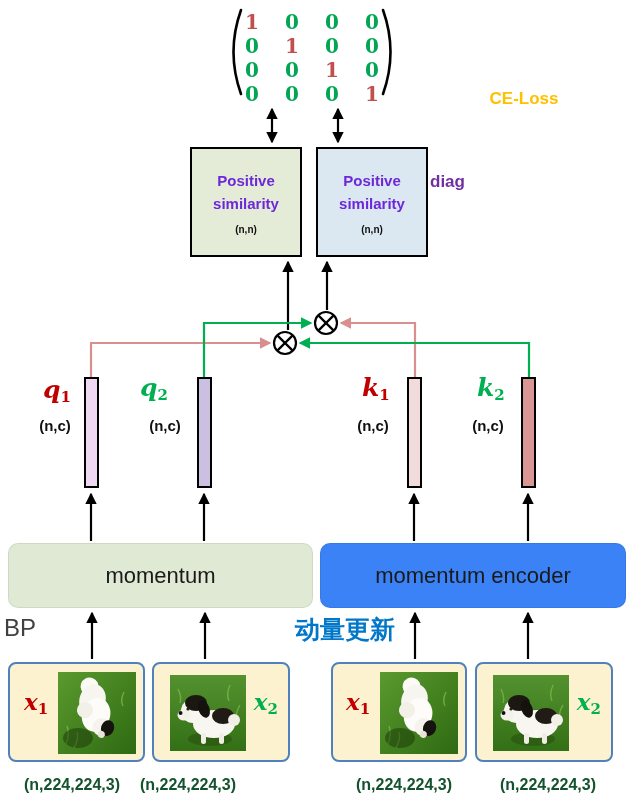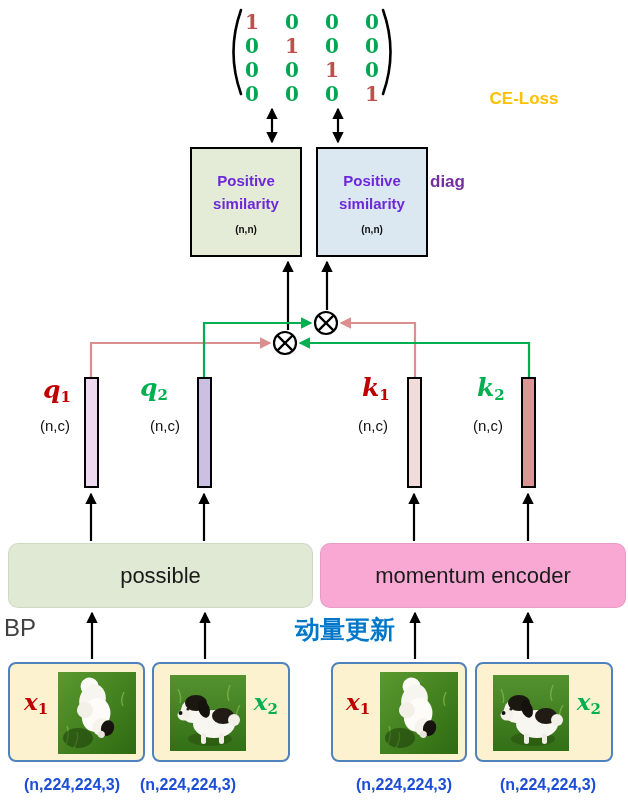--- a/index.html
+++ b/index.html
@@ -34,42 +34,42 @@
   .vbar{width:15px;height:111px;border:2px solid #000;}
   #bar-q1{left:84px;top:377px;background:#EFD9F2;}
   #bar-q2{left:197px;top:377px;background:#CBC0E2;}
   #bar-k1{left:407px;top:377px;background:#F2DCDB;}
   #bar-k2{left:521px;top:377px;background:#D99694;}
 
   .vec-label{font:italic bold 25px "DejaVu Serif",serif;line-height:1;}
   .vec-label sub{font-size:15px;font-style:normal;vertical-align:-4px;}
   .red-lab{color:#C00000;}
   .green-lab{color:#00B050;}
-  .shape-label{font-weight:normal;font-size:15px;color:#111;width:54px;text-align:center;}
+  .shape-label{font-weight:bold;font-size:15px;color:#111;width:54px;text-align:center;}
 
   
   .enc-box{height:65px;border-radius:10px;display:flex;align-items:center;justify-content:center;
     font-size:22px;color:#1a1a1a;border:1px solid rgba(0,0,0,0.07);}
   #encoder-box{left:8px;top:543px;width:305px;background:#DFE9D3;}
-  #momentum-box{left:320px;top:543px;width:306px;background:#f9a8d4;}
+  #momentum-box{left:320px;top:543px;width:306px;background:#3b82f6;}
 
   #bp-label{left:4px;top:614px;font-size:24px;color:#404040;}
   #cjk-label{left:295px;top:613px;font-size:25px;font-weight:bold;color:#0077C8;
     font-family:"DejaVu Sans",sans-serif;}
 
   
   .img-box{top:662px;height:100px;background:#FDF2D0;border:2.5px solid #4F81BD;border-radius:8px;}
   #input-box-1{left:8px;width:137px;}
   #input-box-2{left:152px;width:138px;}
   #input-box-3{left:331px;width:136px;}
   #input-box-4{left:475px;width:138px;}
   .img-box .vec-label{position:absolute;top:26px;font-size:23px;}
   .dog-photo{position:absolute;display:block;}
 
-  .dims-label{top:776px;width:120px;text-align:center;font-weight:bold;font-size:16px;color:#1d4ed8;}
+  .dims-label{top:776px;width:120px;text-align:center;font-weight:bold;font-size:16px;color:#14532d;}
   #dims-1{left:12px;} #dims-2{left:128px;} #dims-3{left:344px;} #dims-4{left:488px;}
 
   
   #connector-layer{left:0;top:0;width:628px;height:809px;pointer-events:none;}
   .ln{fill:none;stroke-width:2.2px;}
   .ln-black{stroke:#000;}
   .ln-salmon{stroke:#D98F8D;}
   .ln-green{stroke:#00B050;}
   .paren{fill:none;stroke:#000;stroke-width:2.6px;stroke-linecap:round;}
   .otimes-circle{fill:#fff;stroke:#000;stroke-width:2.2px;}
@@ -129,21 +129,21 @@
   <div class="abs vec-label green-lab" style="left:140px;top:375px;"><span>q</span><sub>2</sub></div>
   <div class="abs shape-label" style="left:138px;top:417px;">(n,c)</div>
 
   <div class="abs vec-label red-lab" style="left:362px;top:375px;"><span>k</span><sub>1</sub></div>
   <div class="abs shape-label" style="left:346px;top:417px;">(n,c)</div>
 
   <div class="abs vec-label green-lab" style="left:477px;top:375px;"><span>k</span><sub>2</sub></div>
   <div class="abs shape-label" style="left:461px;top:417px;">(n,c)</div>
 
   <div class="abs enc-box" id="encoder-box">
-    <span>possible</span>
+    <span>momentum</span>
   </div>
   <div class="abs enc-box" id="momentum-box">
     <span>momentum encoder</span>
   </div>
 
   <div class="abs" id="bp-label">BP</div>
   <div class="abs" id="cjk-label">动量更新</div>
 
   <div class="abs img-box" id="input-box-1">
     <div class="vec-label red-lab" style="left:14px;"><span>x</span><sub>1</sub></div>

